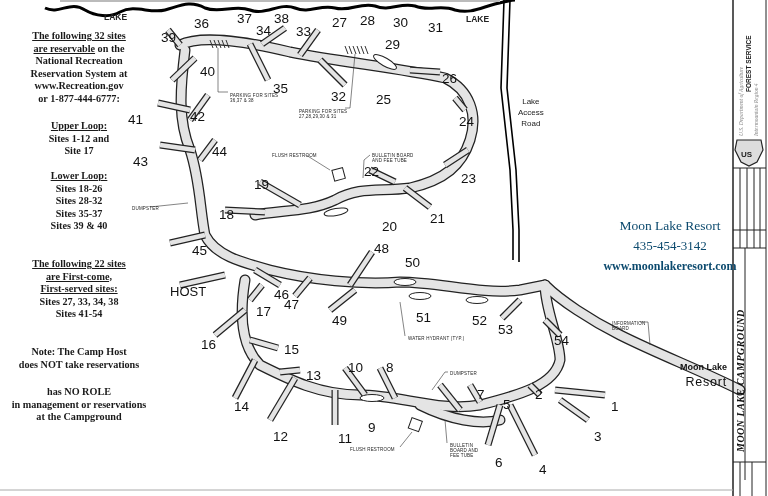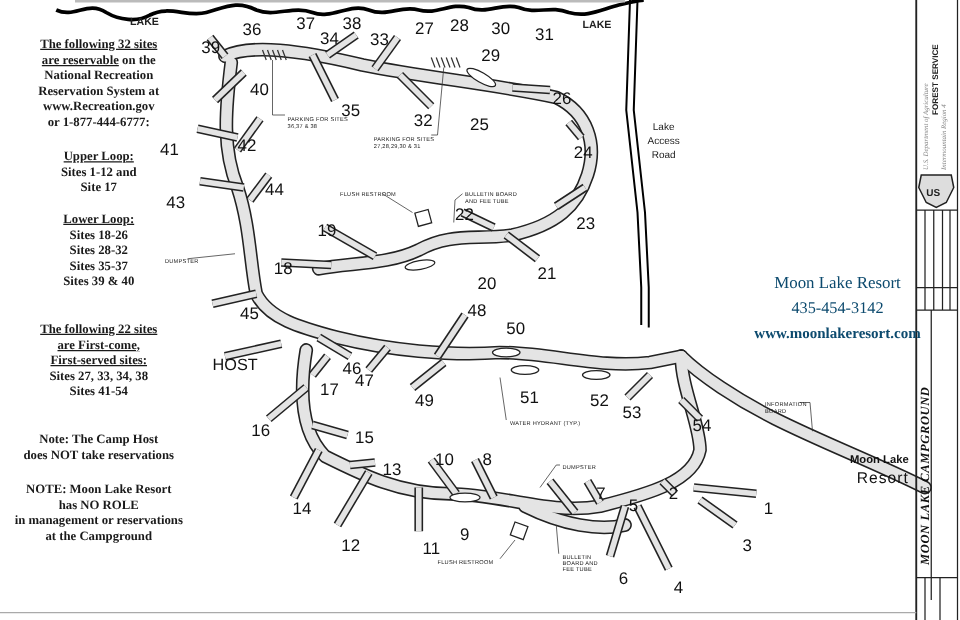--- a/index.html
+++ b/index.html
@@ -223,21 +223,20 @@
   <div>Sites 27, 33, 34, 38</div>
   <div>Sites 41-54</div>
 </div>
 
 <div class="info" style="top:346px;">
   <div>Note:  The Camp Host</div>
   <div>does NOT take reservations</div>
 </div>
 
 <div class="info" style="top:386px;">
-  <div>NOTE:  Moon Lake Resort</div>
   <div>has NO ROLE</div>
   <div>in management or reservations</div>
   <div>at the Campground</div>
 </div>
 
 <div class="lake" style="left:104px; top:12px;">LAKE</div>
 <div class="lake" style="left:466px; top:14px;">LAKE</div>
 
 <div class="road-label">
   <div>Lake</div>

